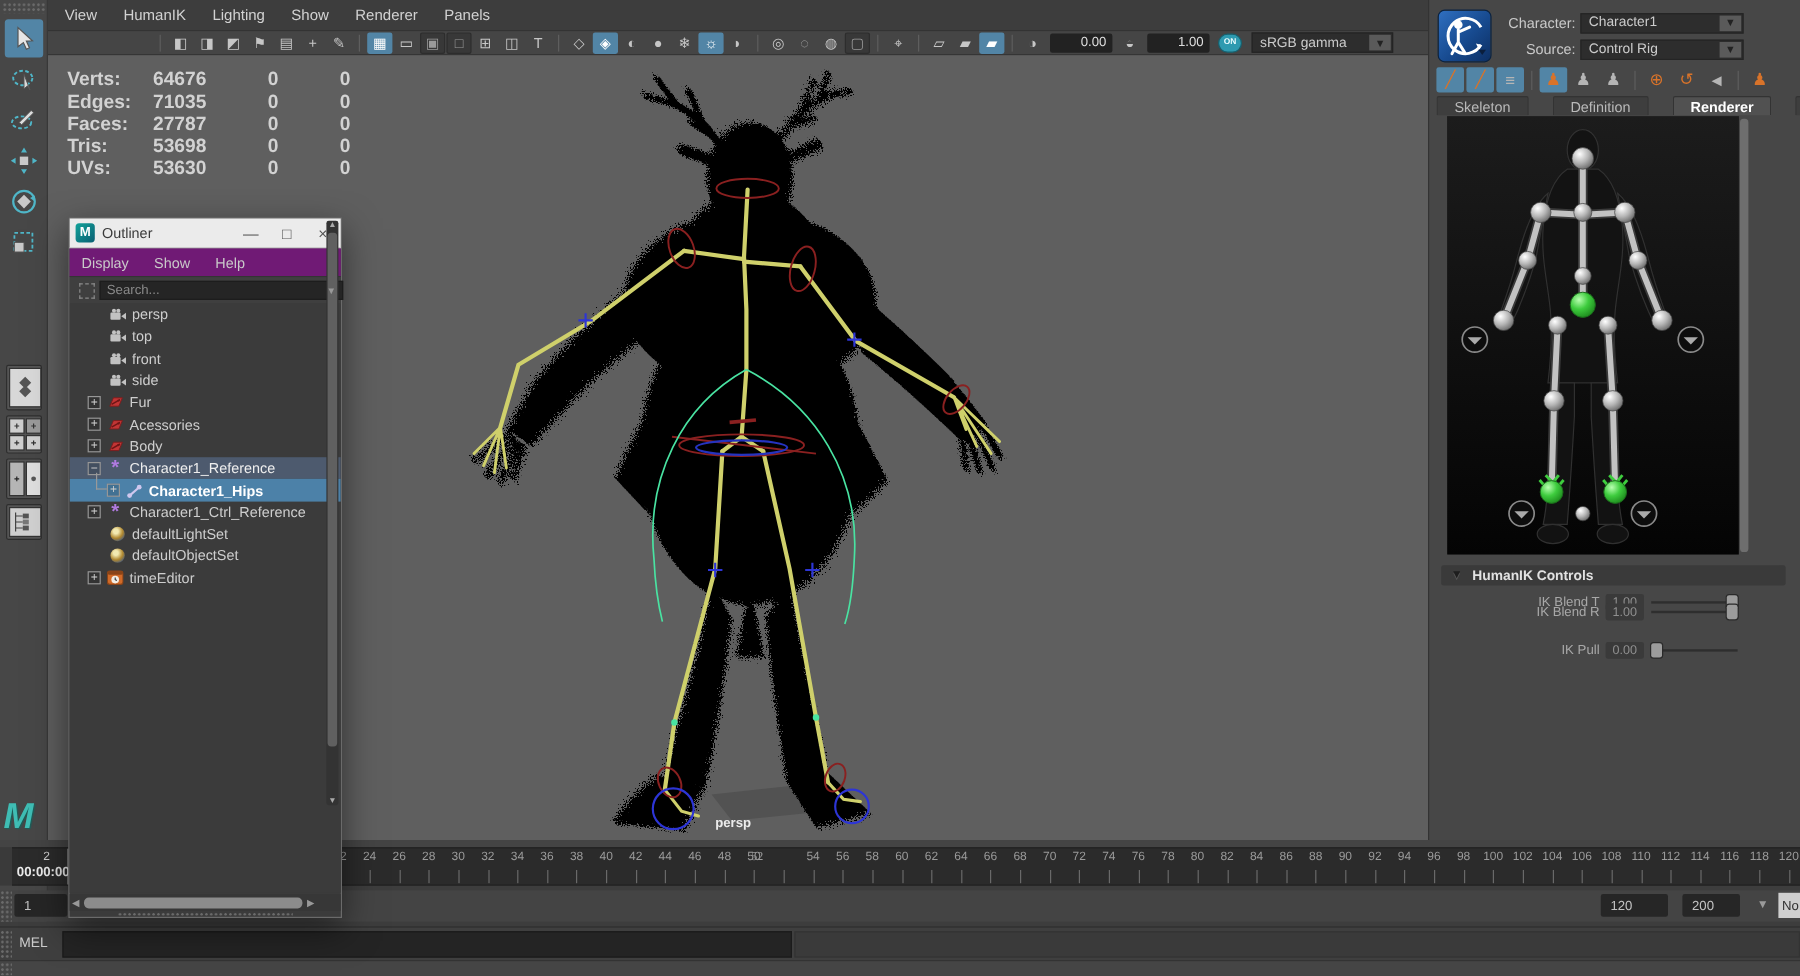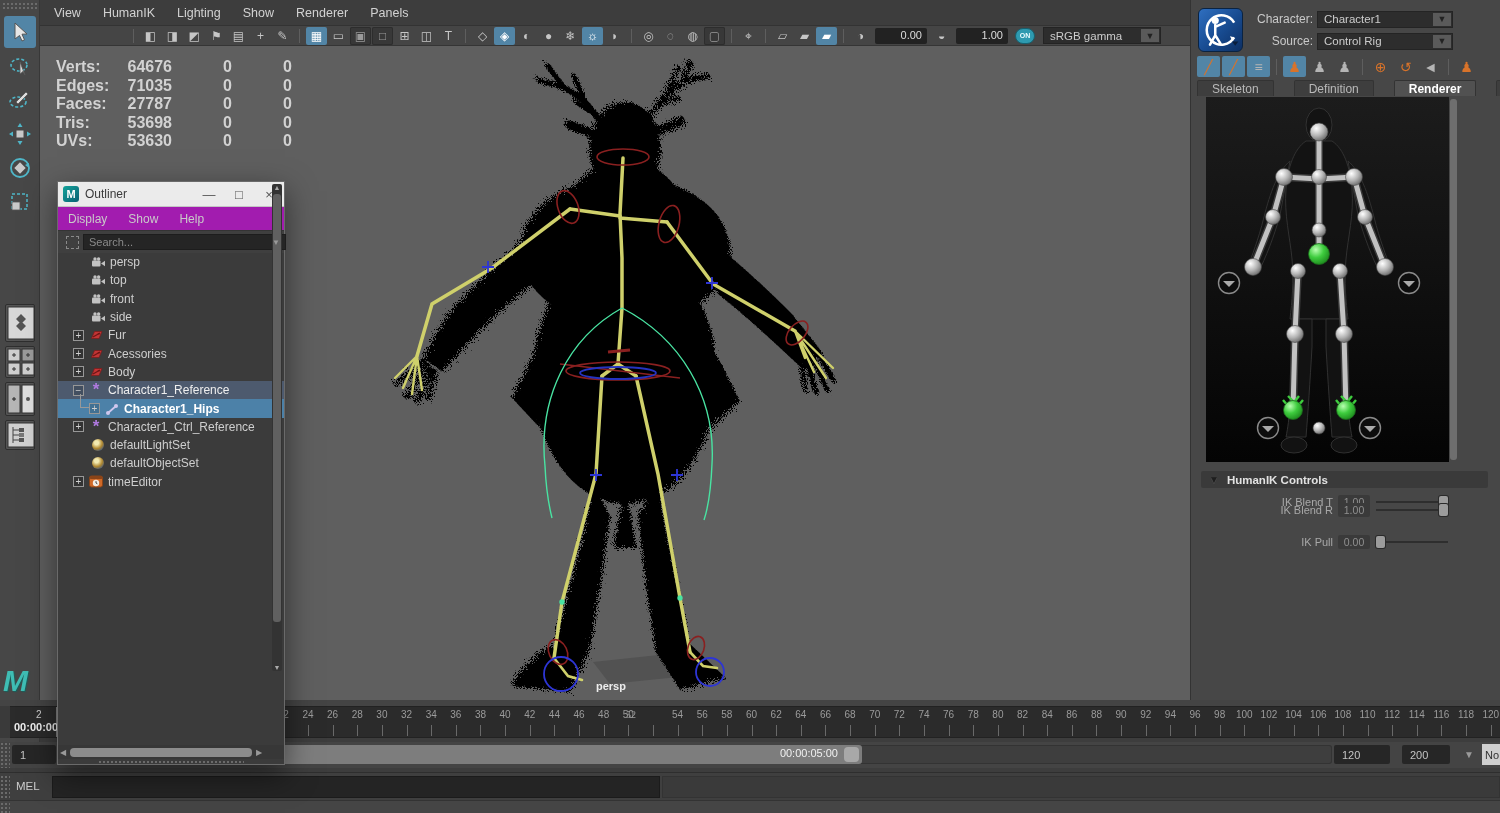--- a/index.html
+++ b/index.html
@@ -88,21 +88,21 @@
 
   
   #outliner { left:57px; top:181px; width:228px; height:584px; background:#3b3b3b; z-index:40;
     border:1px solid #6a6a6a; box-shadow:0 10px 28px rgba(0,0,0,.5); }
   #ol-title { height:25px; background:#ebebeb; display:flex; align-items:center; border-bottom:1px solid #c4c4c4; }
   #ol-micon { width:16px; height:16px; margin:0 6px 0 5px; border-radius:3px; color:#fff; font-weight:bold;
     font-size:11px; display:flex; align-items:center; justify-content:center;
     background:linear-gradient(135deg,#12a39a,#0a5f73); }
   #ol-title .t { color:#3a3a3a; font-size:12px; flex:1; }
   .win-btn { color:#555; font-size:13px; width:30px; text-align:center; }
-  #ol-menus { height:24px; background:#a21caf; display:flex; align-items:center; gap:21px; padding-left:10px;
+  #ol-menus { height:24px; background:#701a75; display:flex; align-items:center; gap:21px; padding-left:10px;
     border-bottom:1px solid #343434; }
   #ol-menus span { color:#c9c9c9; font-size:12px; }
   #ol-search { height:22px; background:#3f3f3f; display:flex; align-items:center; padding:0 4px 0 4px; }
   #ol-filter { width:13px; height:13px; border:1px dashed #8a8a8a; margin:0 4px; }
   #ol-search input { flex:1; height:16px; background:#252525; border:1px solid #1d1d1d; color:#ccc;
     font-size:11px; padding:0 16px 0 5px; outline:none; }
   #ol-search input::placeholder { color:#8a8a8a; }
   #ol-search .arr { margin-left:-14px; color:#999; font-size:8px; z-index:1; }
   #ol-tree { position:absolute; left:0; top:71px; width:226px; height:491px; background:#3b3b3b; overflow:hidden; }
   .tree-row { position:relative; height:18.3px; display:flex; align-items:center; font-size:12px; color:#cecece; }
@@ -649,26 +649,20 @@
       <div class="tick-num" style="left: 1431.44px;">116</div>
       <div class="tick-line" style="left: 1431.44px;"></div>
       <div class="tick-num" style="left: 1456.08px;">118</div>
       <div class="tick-line" style="left: 1456.08px;"></div>
       <div class="tick-num" style="left: 1480.72px;">120</div>
       <div class="tick-line" style="left: 1480.72px;"></div>
     </div>
   <div id="range-row" class="abs">
     <div id="range-grip" class="grip"></div>
     <div class="rng-field" style="left:12px;width:44px;">1</div>
-    <div id="rng-track">
-      <div id="rng-bar">
-        <div id="rng-label">00:00:05:00</div>
-        <div id="rng-handle"></div>
-      </div>
-    </div>
     <div class="rng-field" style="left:1334px;width:56px;">120</div>
     <div class="rng-field" style="left:1402px;width:48px;">200</div>
     <div id="rng-arrow">▼</div>
     <div id="char-menu">No</div>
   </div>
   <div id="cmd-row" class="abs">
     <div id="cmd-grip" class="grip"></div>
     <div id="mel-label">MEL</div>
     <input id="mel-input" value="" style="">
     <div id="cmd-results"></div>

